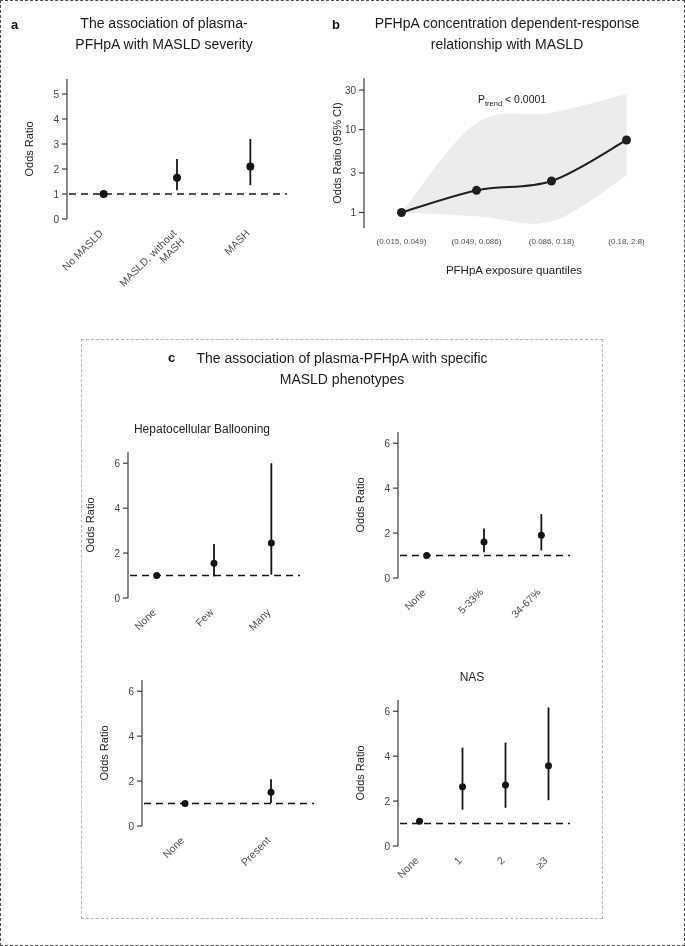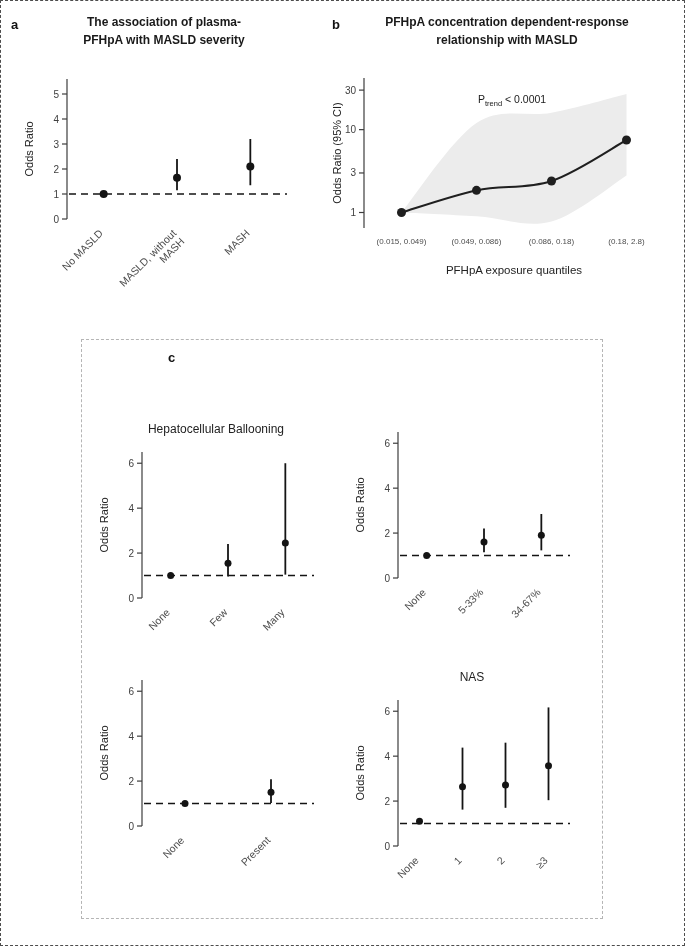--- a/index.html
+++ b/index.html
@@ -1,20 +1,20 @@
 <!DOCTYPE html>
 <html><head>
 <meta charset="utf-8">
 <style>
   * { margin:0; padding:0; box-sizing:border-box; }
   html,body { background:#ffffff; font-family:"Liberation Sans", sans-serif; }
   .figure { position:relative; width:685px; height:946px; background:#fff;
             border:1px dashed #4d4d4d; overflow:hidden; }
   .panel-label { position:absolute; font-weight:bold; font-size:13px; color:#111; }
-  .panel-title { position:absolute; font-size:12px; font-weight:700; color:#1a1a1a;
+  .panel-title { position:absolute; font-size:14px; font-weight:400; color:#1a1a1a;
                  text-align:center; line-height:1.5; white-space:pre-line; }
   .c-box { position:absolute; border:1.5px dashed #b5b5b5; background:#fff; }
   .subplot { position:absolute; }
   .subplot-title { font-size:12px; color:#222; text-align:center; height:18px; margin-bottom:2px; }
   svg.abs { position:absolute; overflow:visible; }
   .subplot svg { display:block; overflow:visible; }
   svg text { font-family:"Liberation Sans", sans-serif; }
   .tick   { font-size:10px;  fill:#404040; }
   .xtick  { font-size:10.5px; fill:#4d4d4d; }
   .xtick-sm { font-size:8px; fill:#4d4d4d; }
@@ -79,22 +79,24 @@
       <text x="70.5" y="181" text-anchor="middle" class="xtick-sm">(0.015, 0.049)</text>
       <text x="145.5" y="181" text-anchor="middle" class="xtick-sm">(0.049, 0.086)</text>
       <text x="220.5" y="181" text-anchor="middle" class="xtick-sm">(0.086, 0.18)</text>
       <text x="295.5" y="181" text-anchor="middle" class="xtick-sm">(0.18, 2.8)</text>
       <text x="183" y="211" text-anchor="middle" class="xaxlabel">PFHpA exposure quantiles</text>
       <text x="147" y="40" class="annot"><tspan>P</tspan><tspan dy="3" font-size="7.5px">trend</tspan><tspan dy="-3"> &lt; 0.0001</tspan></text>
     </svg>
 
   <div class="c-box" style="left:80px;top:338px;width:522px;height:580px">
     <span class="panel-label" style="left:86px;top:10px">c</span>
+    <div class="panel-title" style="left:50px;top:8px;width:420px">The association of plasma-PFHpA with specific
+MASLD phenotypes</div>
 
-    <div class="subplot" style="left:14px;top:82px;width:240px">
+    <div class="subplot" style="left:0;top:82px;width:240px">
       <div class="subplot-title">Hepatocellular Ballooning</div>
       <svg id="chart-c0" width="230" height="228">
           <line x1="46" y1="10" x2="46" y2="156" stroke="#3d3d3d" stroke-width="1.2"></line>
           <line x1="41" y1="156" x2="46" y2="156" stroke="#3d3d3d" stroke-width="1.2"></line>
           <text x="38" y="159.5" text-anchor="end" class="tick">0</text>
           <line x1="41" y1="111.07692307692307" x2="46" y2="111.07692307692307" stroke="#3d3d3d" stroke-width="1.2"></line>
           <text x="38" y="114.57692307692307" text-anchor="end" class="tick">2</text>
           <line x1="41" y1="66.15384615384615" x2="46" y2="66.15384615384615" stroke="#3d3d3d" stroke-width="1.2"></line>
           <text x="38" y="69.65384615384615" text-anchor="end" class="tick">4</text>
           <line x1="41" y1="21.230769230769226" x2="46" y2="21.230769230769226" stroke="#3d3d3d" stroke-width="1.2"></line>

